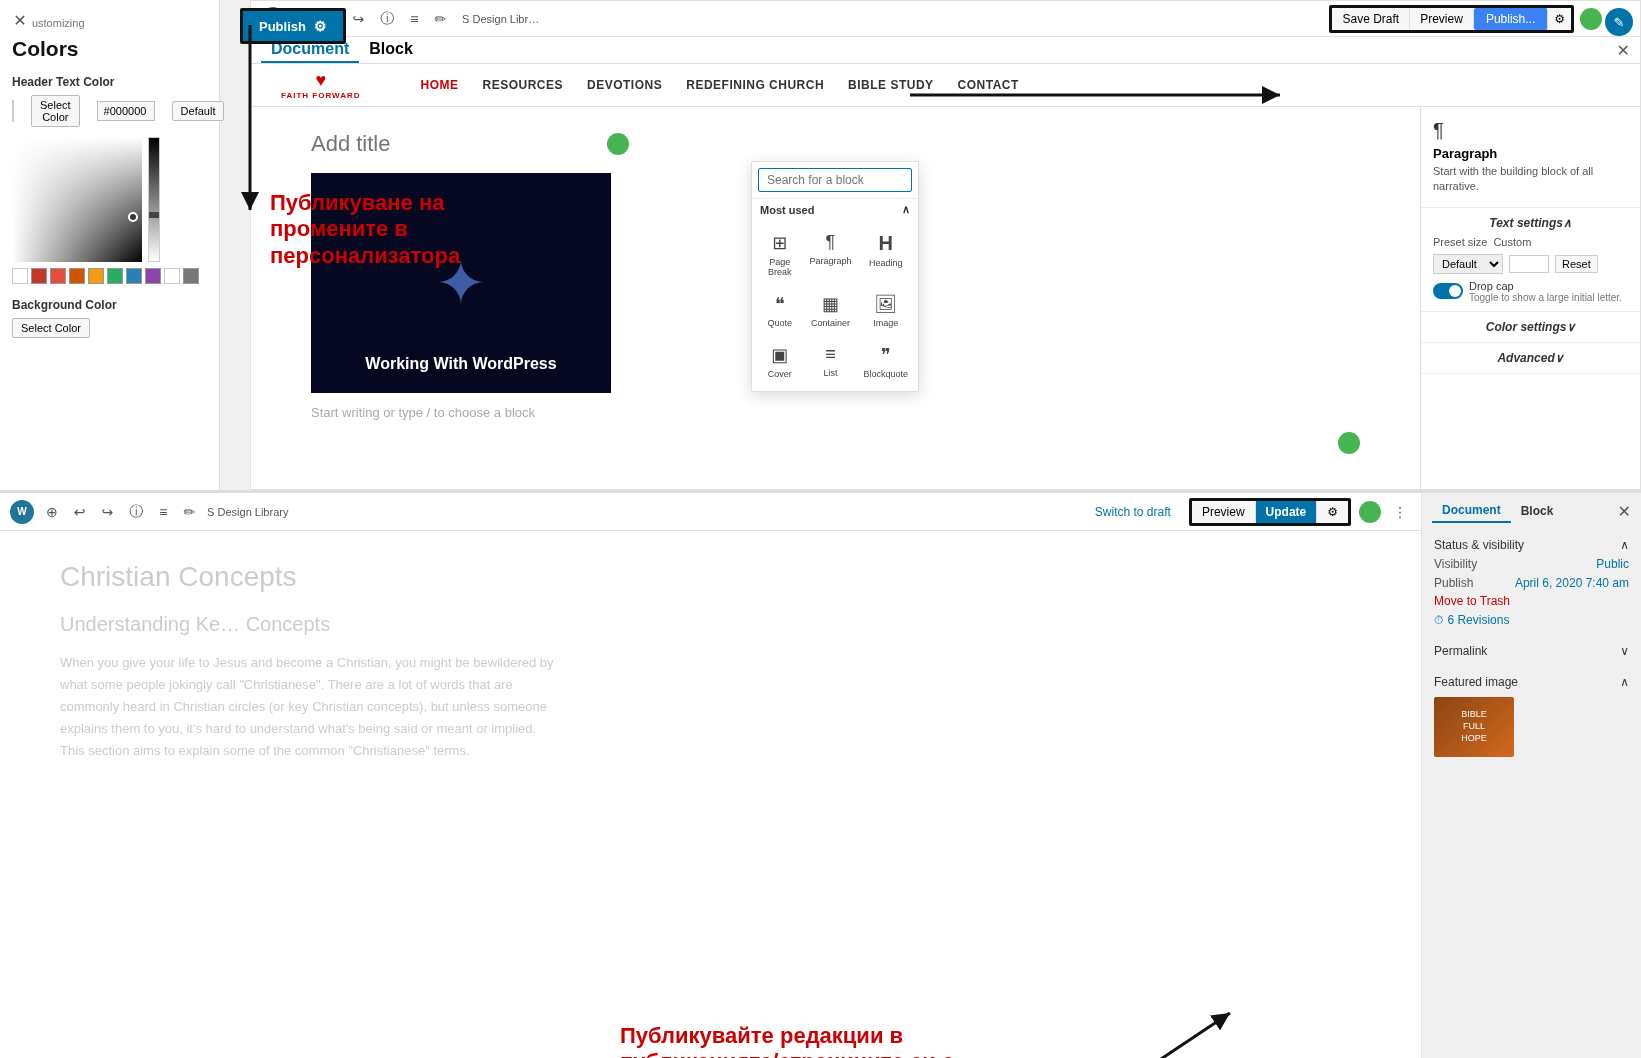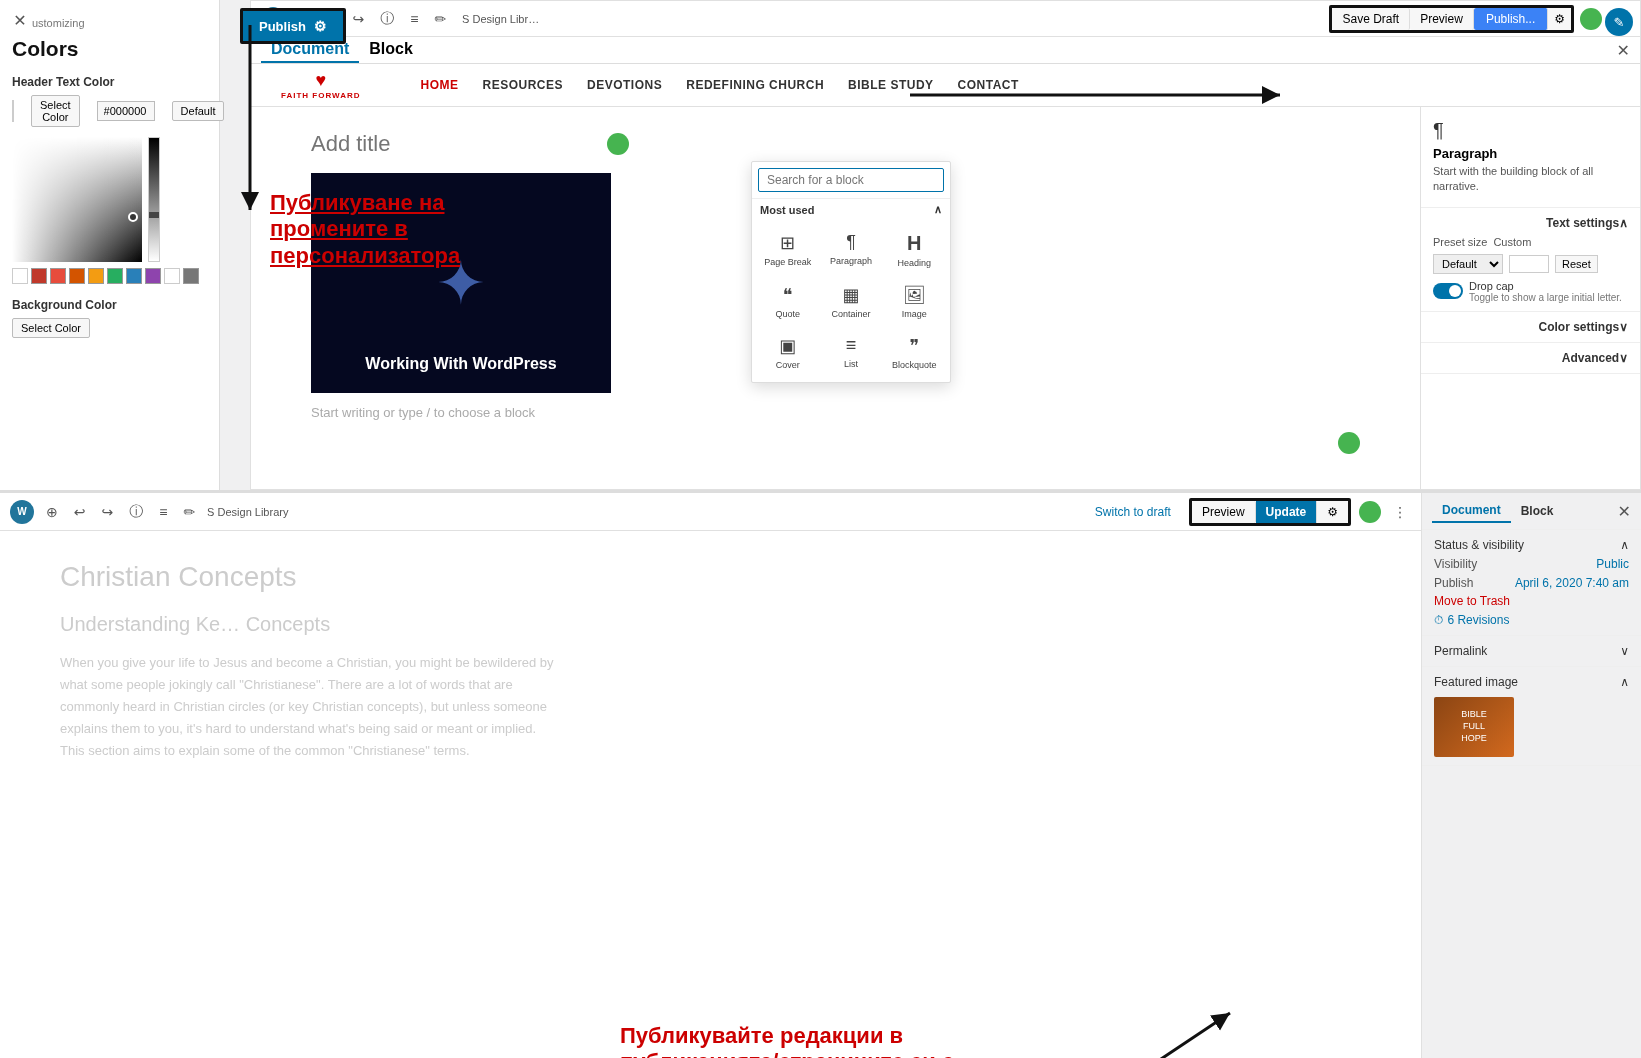--- a/index.html
+++ b/index.html
@@ -305,21 +305,21 @@
     .post-start-text {
       color: #aaa;
       font-size: 13px;
     }
 
     
     .block-inserter {
       position: absolute;
       top: 160px;
       left: 500px;
-      width: 200px;
+      width: 168px;
       background: white;
       border: 1px solid #ddd;
       box-shadow: 0 4px 16px rgba(0,0,0,0.15);
       z-index: 40;
       border-radius: 2px;
     }
     .block-search {
       padding: 6px;
       border-bottom: 1px solid #eee;
     }
@@ -394,23 +394,24 @@
     }
     .sidebar-section {
       padding: 8px 12px;
       border-bottom: 1px solid #eee;
     }
     .sidebar-section-title {
       font-size: 12px;
       font-weight: 600;
       color: #333;
       display: flex;
-      justify-content: flex-end;
-      align-items: center;
-      cursor: pointer;
+      justify-content: center;
+      align-items: center;
+      cursor: pointer;
+      font-style: italic;
     }
     .sidebar-row {
       display: flex;
       align-items: center;
       gap: 6px;
       margin-top: 6px;
       flex-wrap: wrap;
     }
     .small-select {
       font-size: 11px;
@@ -762,21 +763,21 @@
         <button class="color-btn">Select Color</button>
       </div>
     </div>
   </div>
 
   <button class="publish-button-floating">
     <span>Publish</span>
     <span class="publish-gear">⚙</span>
   </button>
 
-  <div class="annotation-text" style="left:270px;top:190px;max-width:250px;text-decoration:underline;">
+  <div class="annotation-text" style="left:270px;top:190px;max-width:250px;">
     <div>Публикуване на</div>
     <div>промените в</div>
     <div>персонализатора</div>
   </div>
 
 
   <div class="new-post-area" style="margin-left:30px;">
 
     <div class="wp-toolbar">
       <div class="wp-logo">W</div>

